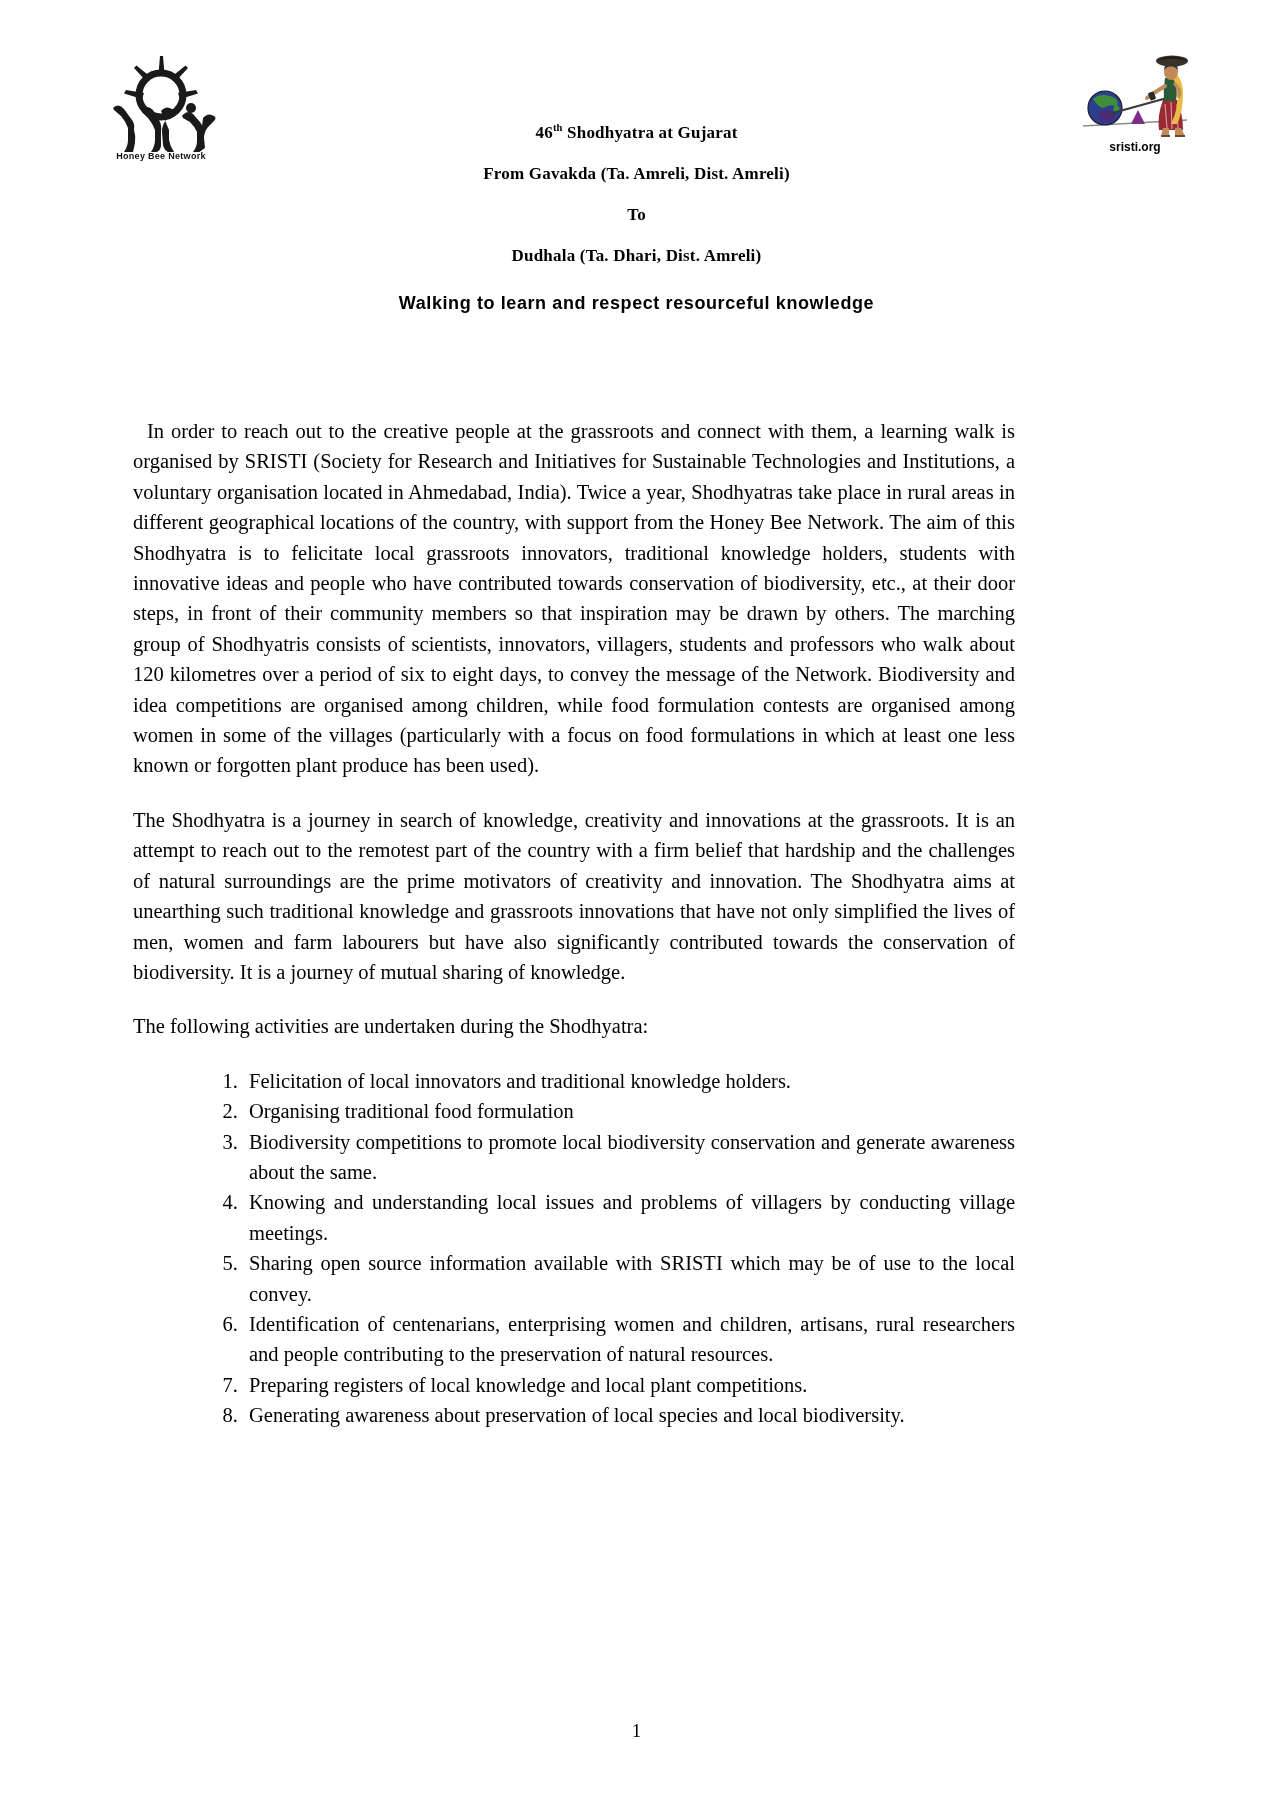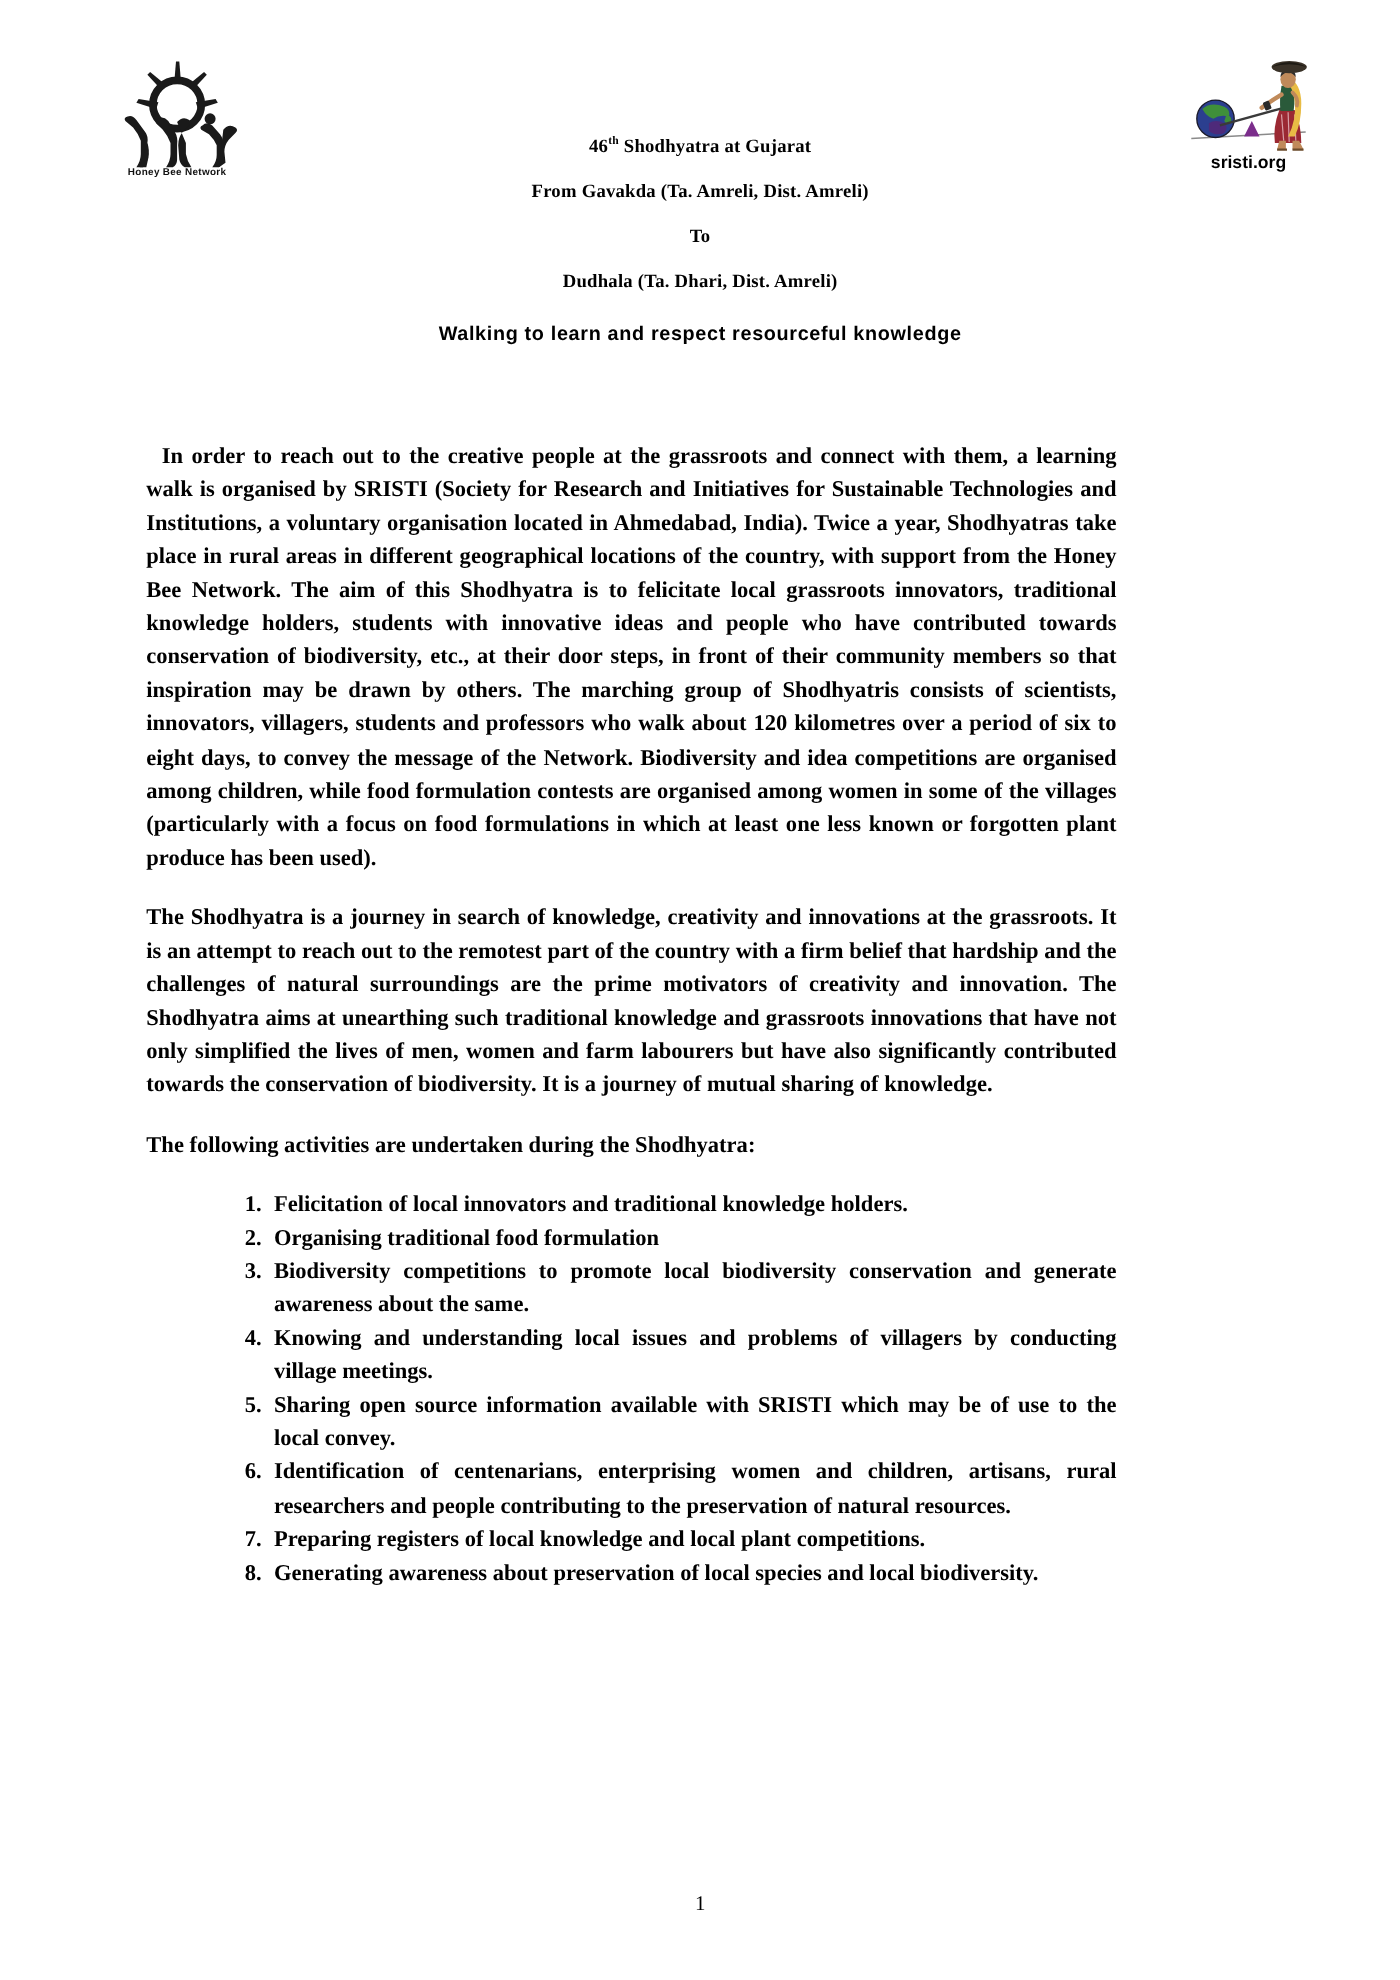--- a/index.html
+++ b/index.html
@@ -50,21 +50,21 @@
     position: absolute;
     right: 78px;
     top: 42px;
     width: 120px;
     height: 125px;
     text-align: center;
   }
   .logo-right .sristi-art { position: relative; width: 120px; height: 98px; }
   .logo-right .caption {
     font-family: "Liberation Sans", sans-serif;
-    font-size: 16px;
+    font-size: 12px;
     font-weight: bold;
     color: #000;
     margin-top: 0px;
   }
 
   .title-block {
     position: absolute;
     left: 0; right: 0;
     top: 112px;
     text-align: center;
@@ -90,23 +90,22 @@
     letter-spacing: 0.6px;
     text-align: center;
     margin-top: 12px;
     color: #000;
   }
 
   
   .content {
     position: absolute;
     left: 133px;
-    top: 400px;
+    top: 416px;
     width: 882px;
-    font-weight: bold;
   }
   p.body-para {
     font-family: "Liberation Serif", serif;
     font-size: 20.5px;
     line-height: 30.4px;
     text-align: justify;
     text-justify: inter-word;
     margin: 0 0 24px 0;
     color: #000;
   }

